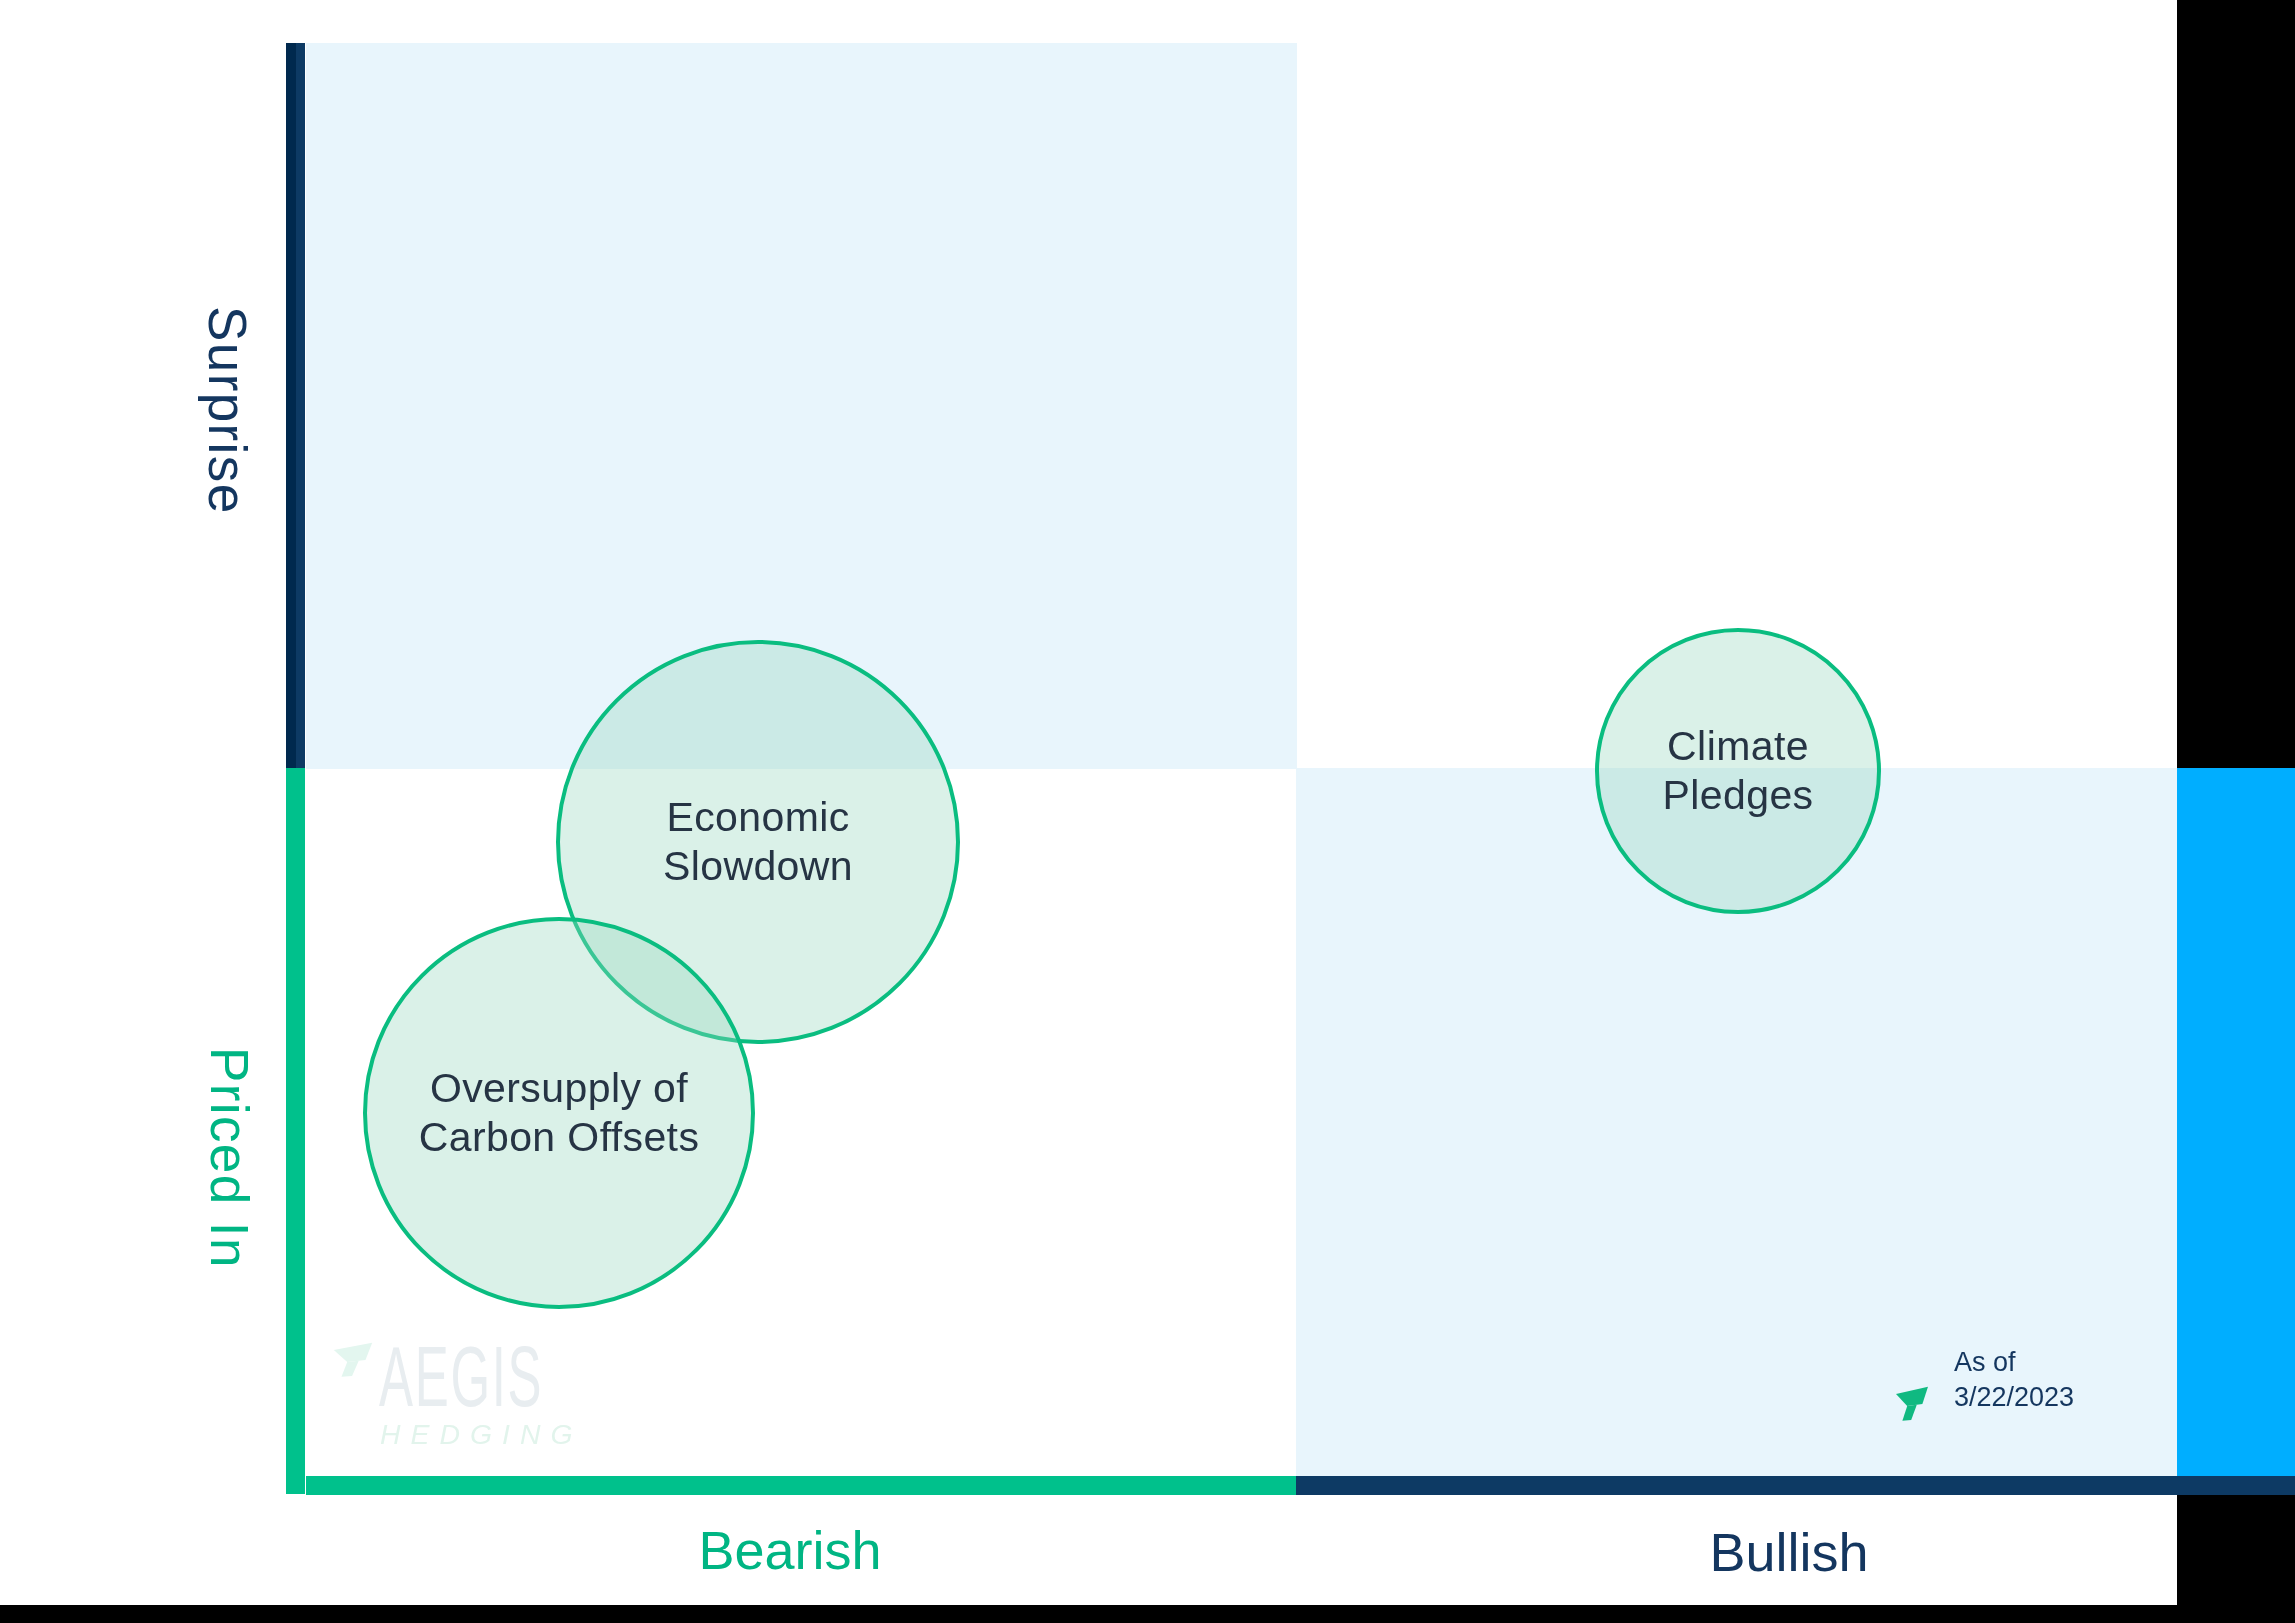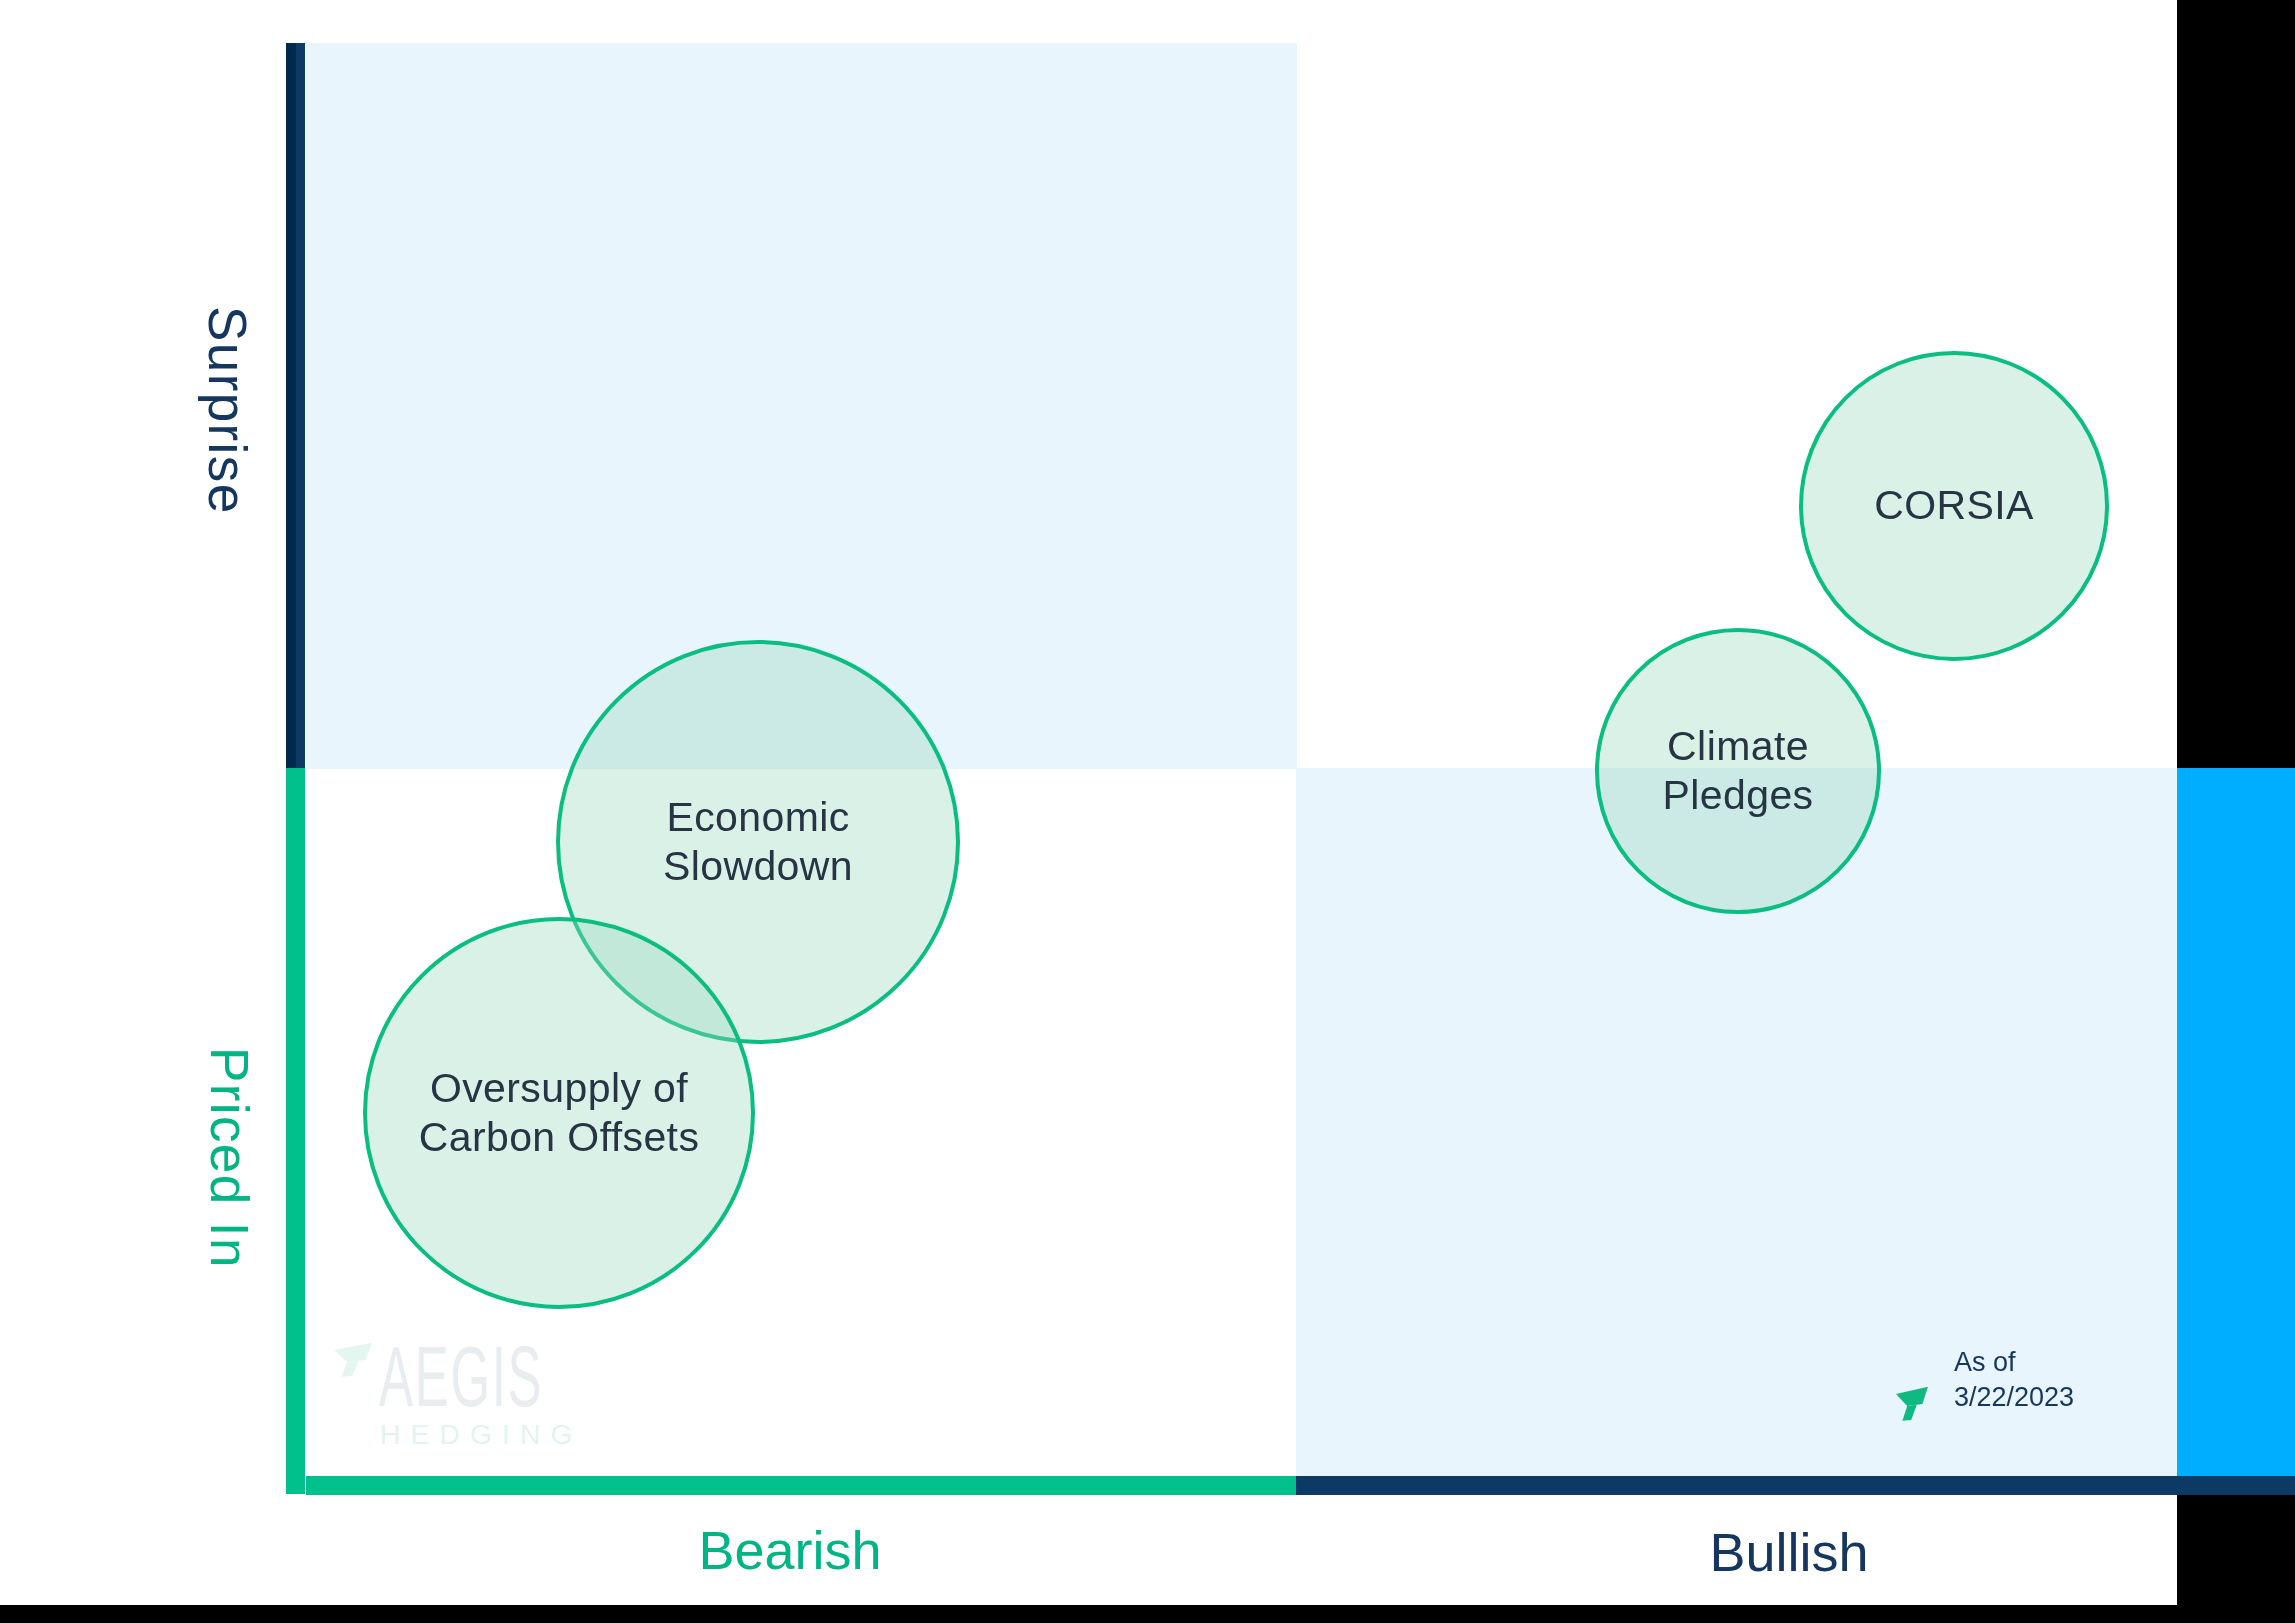--- a/index.html
+++ b/index.html
@@ -42,21 +42,21 @@
 
   
   #asof{left:1954px;top:1345px;color:var(--navy-text);font-size:27px;line-height:1.3;white-space:nowrap;}
   #asof-flag{left:1892px;top:1382px;width:40px;height:40px;}
 
   
   #aegis-icon{left:329px;top:1338px;width:48px;height:40px;}
   #aegis-word{left:379px;top:1328px;font-size:85px;font-weight:500;color:var(--logo-gray);
     transform:scaleX(0.60);transform-origin:left top;letter-spacing:2.8px;white-space:nowrap;}
   #aegis-sub{left:380px;top:1418px;font-size:28.4px;font-weight:500;color:var(--logo-mint);
-    letter-spacing:10px;white-space:nowrap;}
+    letter-spacing:10px;white-space:nowrap;font-style:italic;}
 </style>
 </head>
 <body>
 
 <div id="canvas">
 
   <div class="abs" id="quad-tl"></div>
   <div class="abs" id="quad-br"></div>
 
   <div class="abs" id="col-black-top"></div>
@@ -68,25 +68,20 @@
       <div class="bubble" style="left: 556px; top: 640px; width: 404px; height: 404px;">
         <div class="bubble-label">
           <div>Economic</div>
           <div>Slowdown</div>
         </div>
       </div>
       <div class="bubble" style="left: 363px; top: 917px; width: 392px; height: 392px;">
         <div class="bubble-label">
           <div>Oversupply of</div>
           <div>Carbon Offsets</div>
-        </div>
-      </div>
-      <div class="bubble" style="left: 1799px; top: 351px; width: 310px; height: 310px;">
-        <div class="bubble-label">
-          <div>CORSIA</div>
         </div>
       </div>
       <div class="bubble" style="left: 1595px; top: 628px; width: 286px; height: 286px;">
         <div class="bubble-label">
           <div>Climate</div>
           <div>Pledges</div>
         </div>
       </div>
     </div>
 

